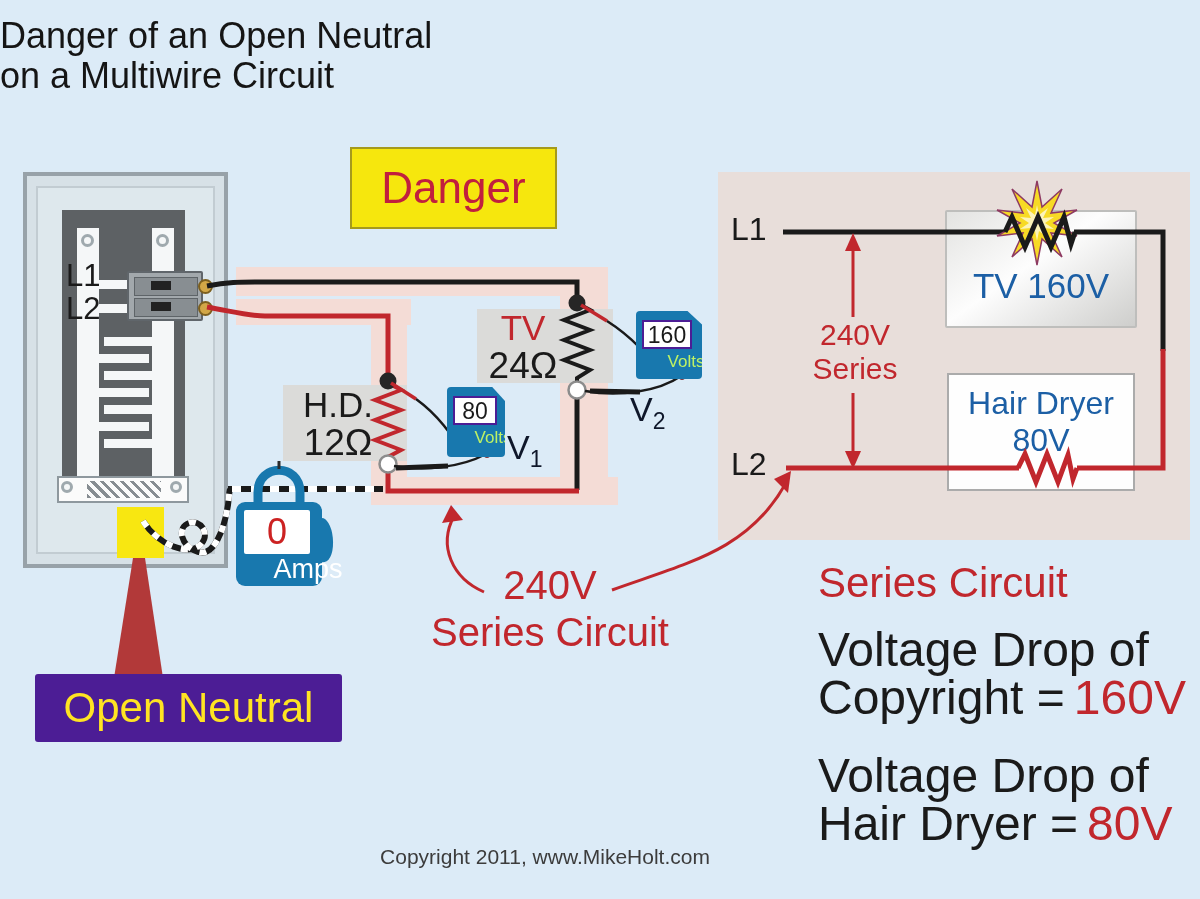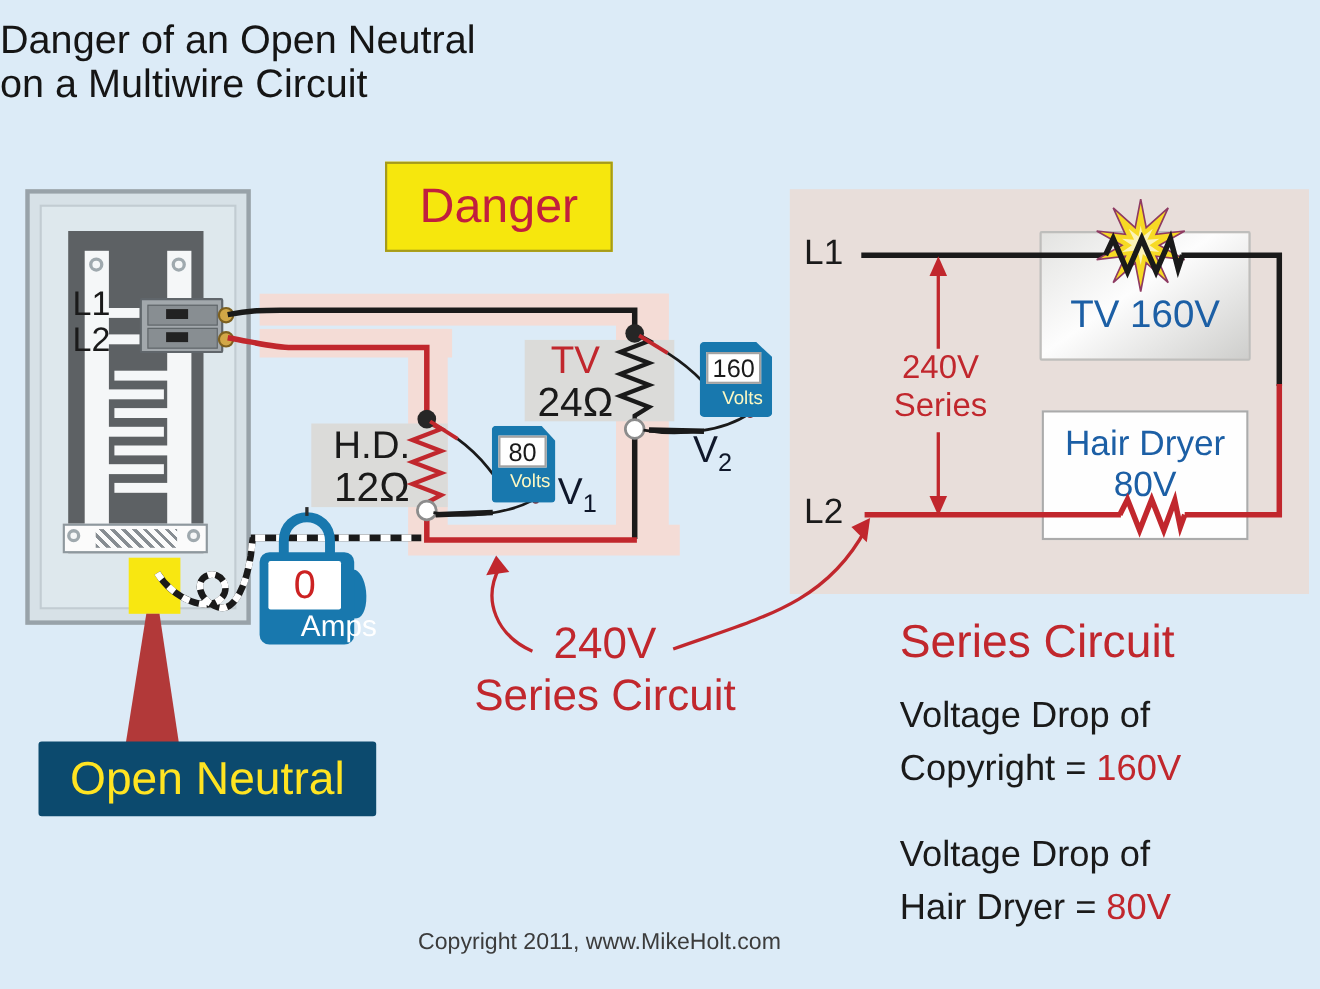--- a/index.html
+++ b/index.html
@@ -33,49 +33,49 @@
   .handle{position:absolute;left:16px;top:3px;width:20px;height:9px;background:#222;}
   .screw{width:15px;height:15px;background:#D2A747;border:2px solid #7D601F;border-radius:50%;box-sizing:border-box;}
   .panel-line-label{font-size:31px;color:#1A1A1A;}
   
   .load-box{background:#DBDBD9;text-align:center;box-sizing:border-box;}
   .load-box .l1{font-size:35px;line-height:38px;}
   .load-box .l2{font-size:37px;line-height:38px;}
   .red-text{color:#C1272D;}
   
   .vmeter{background:#1878AE;border-radius:4px;clip-path:polygon(0 0,78% 0,100% 20%,100% 100%,0 100%);}
-  .vdisplay{position:absolute;left:6px;top:9px;background:#FFF;border:2px solid #a3a3a3;text-align:center;box-sizing:border-box;}
+  .vdisplay{position:absolute;left:6px;top:9px;background:#FFF;border:2px solid #4c1d95;text-align:center;box-sizing:border-box;}
   .vdisplay span{font-size:23px;line-height:26px;}
-  .vunit{position:absolute;left:6px;width:100%;text-align:center;font-size:17px;color:#fef9c3;}
+  .vunit{position:absolute;left:17px;width:100%;text-align:center;font-size:17px;color:#bef264;}
   .vlabel{font-size:34px;color:#0f172a;}
   .vlabel sub{font-size:23px;}
   
   .clamp-body{left:236px;top:502px;width:86px;height:84px;background:#1878AE;border-radius:9px;}
   .clamp-disp{position:absolute;left:8px;top:8px;width:66px;height:44px;background:#FFF;border-radius:2px;
               display:flex;align-items:center;justify-content:center;font-size:36px;color:#CC2222;}
   .clamp-unit{position:absolute;left:0;top:52px;width:100%;text-align:center;font-size:27px;color:#FFF;padding-left:29px;}
   .trigger{left:313px;top:518px;width:20px;height:44px;background:#1878AE;border-radius:0 70% 80% 30%;transform:rotate(-6deg);}
   
-  .on-box{left:35px;top:674px;width:307px;height:68px;background:#0c4a6e;border-radius:3px;
+  .on-box{left:35px;top:674px;width:307px;height:68px;background:#4c1d95;border-radius:3px;
           display:flex;align-items:center;justify-content:center;}
   .on-box span{font-size:42px;color:#FFE422;}
   
   .callout{left:395px;top:562px;width:310px;text-align:center;font-size:40px;line-height:47px;color:#C1272D;}
   
   .rp-label{font-size:32px;color:#1A1A1A;}
   .rp-arrow-label{left:793px;top:318px;width:124px;text-align:center;font-size:30px;line-height:34px;color:#C1272D;}
   .tv-load{left:945px;top:210px;width:192px;height:118px;box-sizing:border-box;border:2px solid #BEBEBC;border-radius:2px;
            background:linear-gradient(145deg,#E3E3E1,#FDFDFD 45%,#CECECC);text-align:center;}
   .tv-load span{display:block;margin-top:54px;font-size:35px;color:#1C5FA5;}
   .hair-load{left:947px;top:373px;width:188px;height:118px;box-sizing:border-box;border:2px solid #ABABAB;background:#FEFEFE;
              text-align:center;font-size:32px;line-height:37px;color:#1C5FA5;padding-top:10px;}
   
   .summary{left:818px;top:560px;width:382px;}
   .summary .heading{font-size:42px;line-height:46px;color:#C1272D;}
-  .summary .item{margin-top:20px;font-size:33px;line-height:48px;color:#1A1A1A;}
+  .summary .item{margin-top:20px;font-size:48px;line-height:48px;color:#1A1A1A;}
   .summary .item .val{color:#C1272D;margin-left:9px;}
   .copyright{left:345px;top:845px;width:400px;text-align:center;font-size:21px;color:#3C3C3C;}
   svg.overlay{position:absolute;left:0;top:0;z-index:30;pointer-events:none;}
   .z5{z-index:5;} .z10{z-index:10;} .z40{position:absolute;z-index:40;}
 </style>
 </head>
 <body>
 
 <div id="canvas">
 

